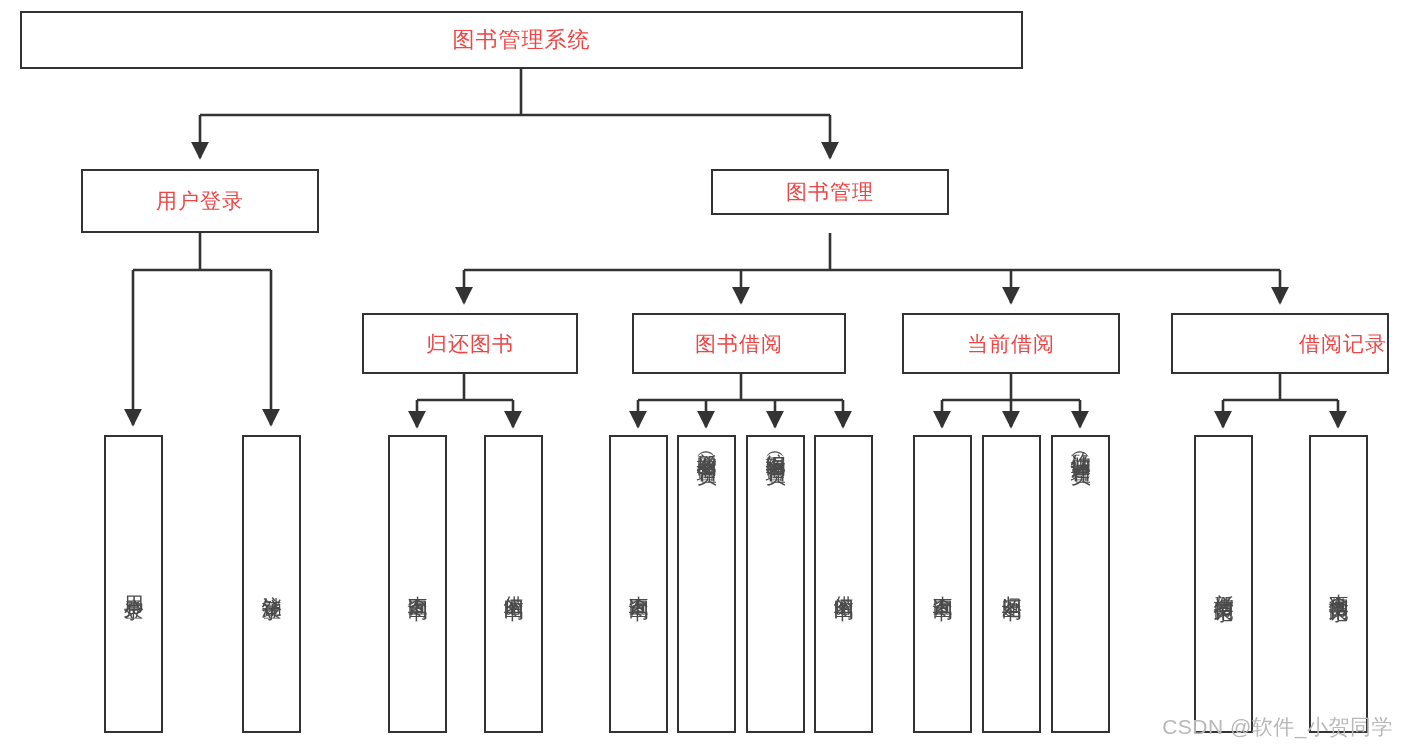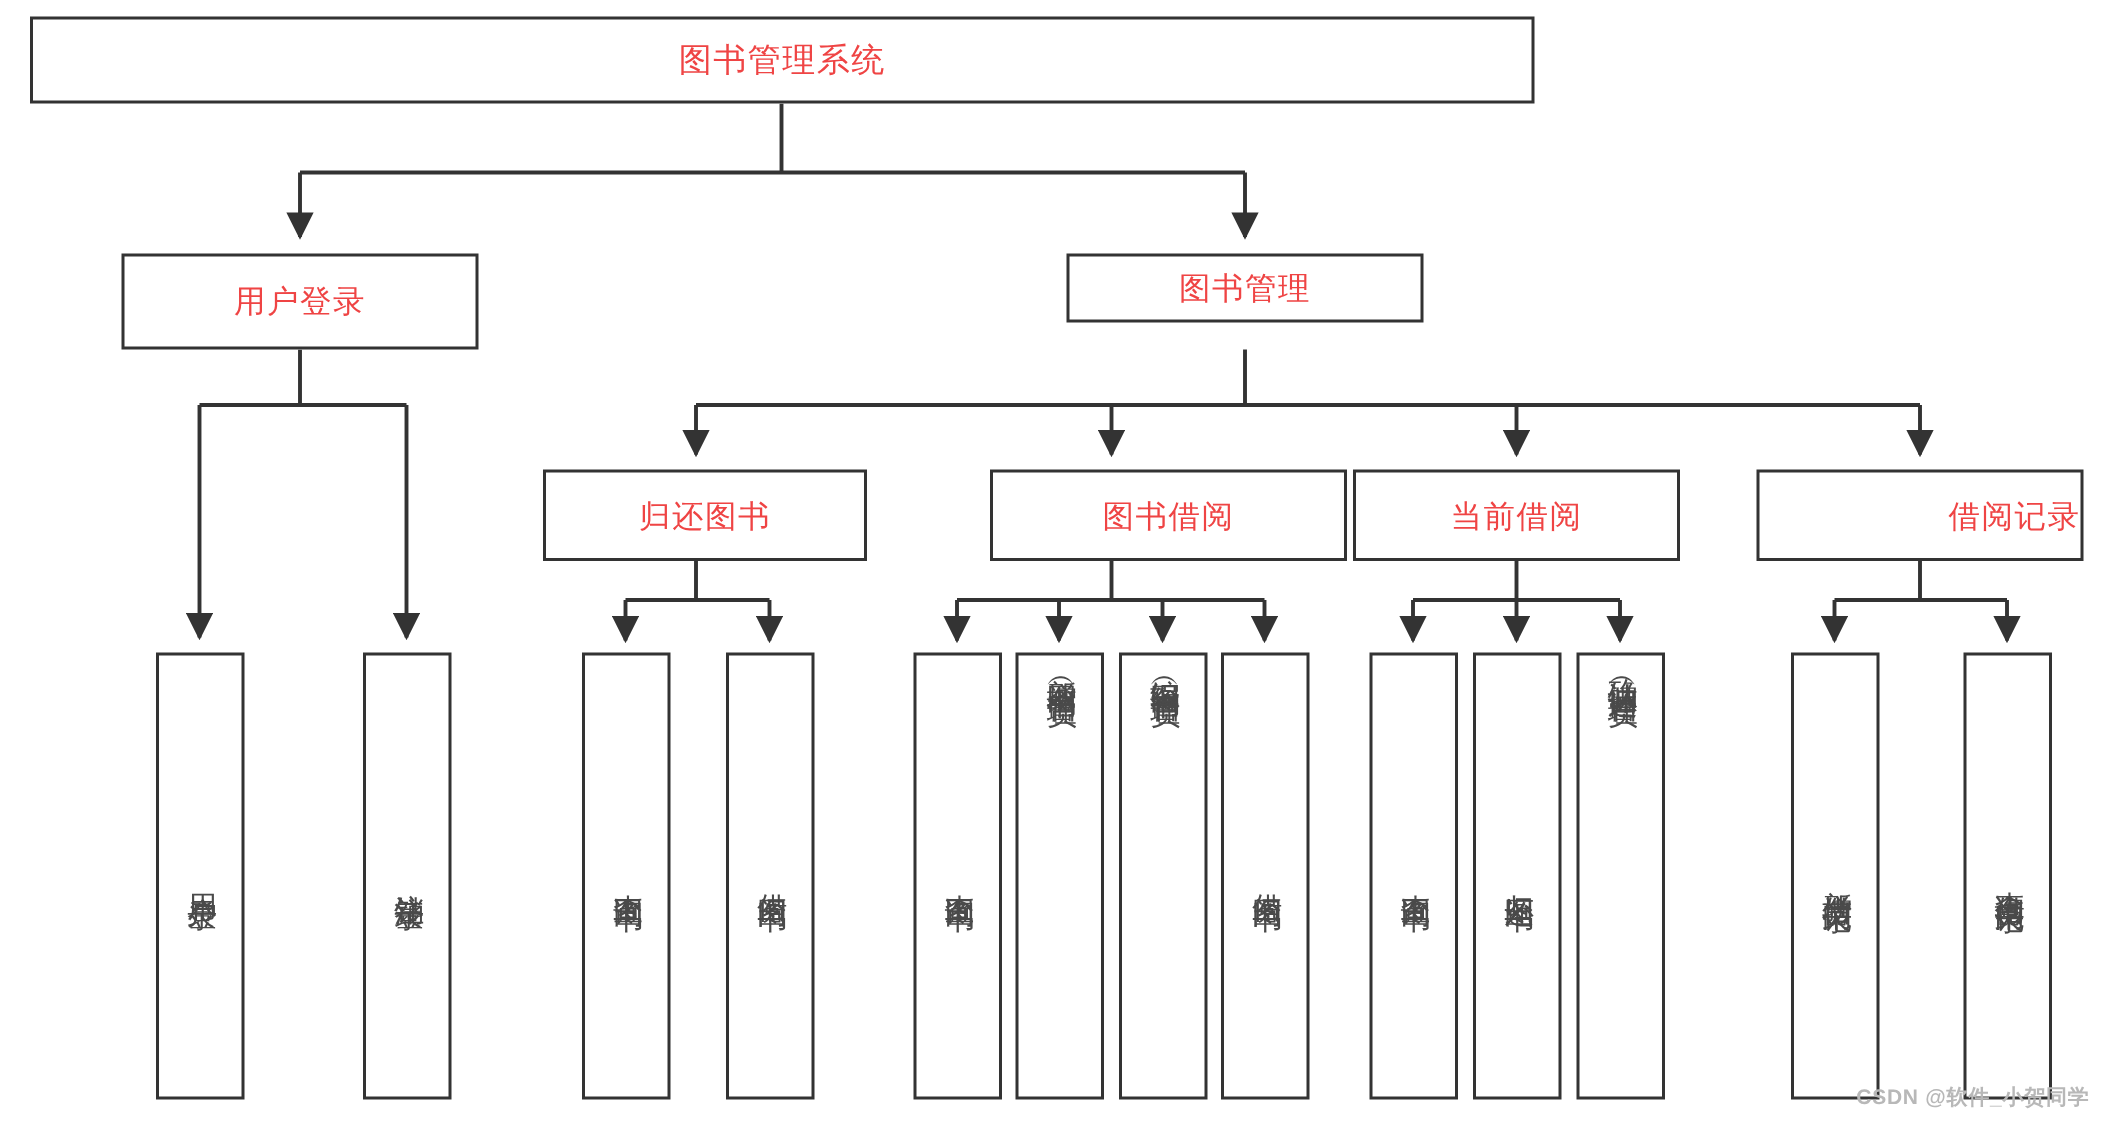--- a/index.html
+++ b/index.html
@@ -61,25 +61,24 @@
     text-align: center;
     max-height: 100%;
   }
   .leaf.top > .vtext {
     align-self: flex-start;
   }
   .watermark {
     position: absolute;
     right: 12px;
     bottom: 6px;
-    font-size: 14px;
+    font-size: 21px;
     color: #b8b8b8;
     letter-spacing: 0.5px;
     white-space: nowrap;
-    font-weight: bold;
   }
 </style>
 </head>
 <body>
 
 <div id="stage">
 
   <svg class="wires" viewBox="0 0 1405 747" xmlns="http://www.w3.org/2000/svg">
     <defs>
       <marker id="arrow" viewBox="0 0 10 10" refX="9" refY="5" markerWidth="7" markerHeight="7" orient="auto-start-reverse">
@@ -138,21 +137,21 @@
   <div class="node" style="left:81px; top:169px; width:238px; height:64px;">
     <span>用户登录</span>
   </div>
   <div class="node" style="left:711px; top:169px; width:238px; height:46px;">
     <span>图书管理</span>
   </div>
 
   <div class="node" style="left:362px; top:313px; width:216px; height:61px;">
     <span>归还图书</span>
   </div>
-  <div class="node" style="left:632px; top:313px; width:238px; height:61px;margin-left:28px;">
+  <div class="node" style="left:632px; top:313px; width:214px; height:61px;">
     <span>图书借阅</span>
   </div>
   <div class="node" style="left:902px; top:313px; width:218px; height:61px;">
     <span>当前借阅</span>
   </div>
   <div class="node" style="left:1171px; top:313px; width:218px; height:61px;justify-content:flex-end;">
     <span>借阅记录</span>
   </div>
 
   <div class="leaf" style="left:104px; top:435px; width:59px; height:298px;">

